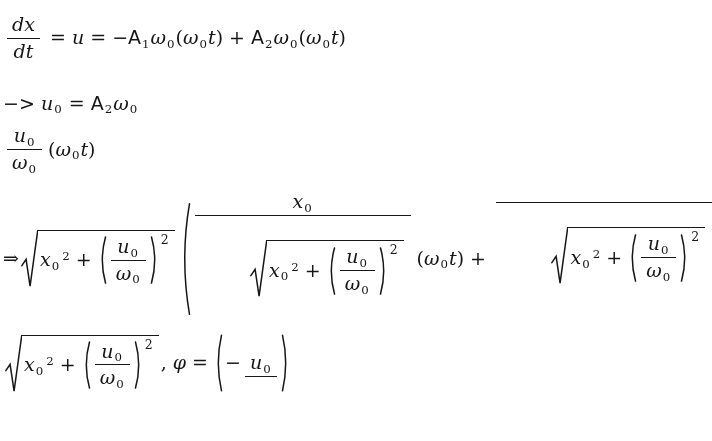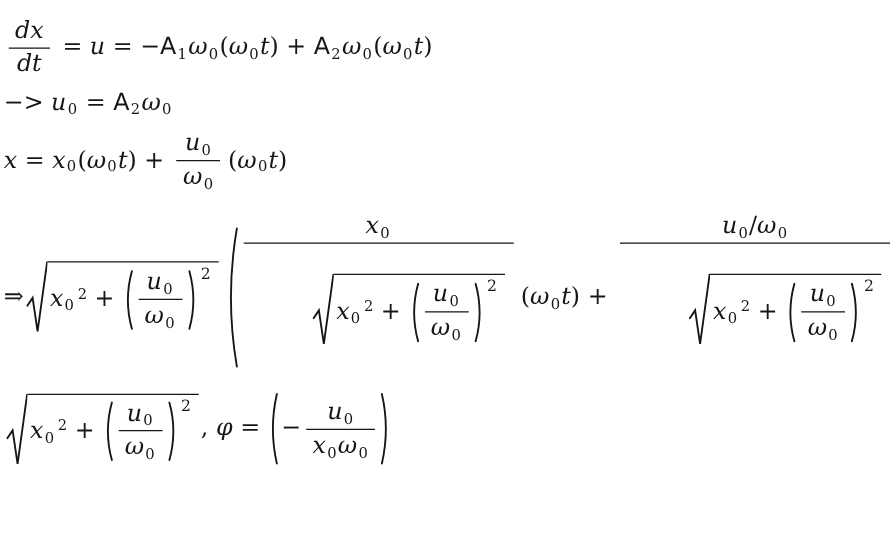--- a/index.html
+++ b/index.html
@@ -22,21 +22,21 @@
   .rad path,.par path{fill:none;stroke:#161616;stroke-width:1.5;vector-effect:non-scaling-stroke;stroke-linecap:round}
   .sqrt .body{display:flex;align-items:center;border-top:1.6px solid #161616;padding:3px 6px 1px 2px;white-space:pre}
   .par{display:block;width:9px;flex:0 0 9px;align-self:center}
   .h48{height:48px}
   .h112{height:114px;width:12px;flex-basis:12px}
   .h56{height:58px}
   .sp2{font-size:12.5px;align-self:flex-start;margin:-2px 0 0 2px}
   .ml2{margin-left:2px}
   .l1{margin:3px 0 0 1px}
   .l2{margin-top:8px}
-  .l3{margin-top:6px}
+  .l3{margin-top:27px}
   .l4{margin-top:8px}
   .l5{margin-top:13px}
   .l6{margin-top:6px}
 </style>
 </head>
 <body>
 
 <div class="doc">
 
 
@@ -47,21 +47,20 @@
       <span class="den"><span class="it">dt</span></span>
     </span>
     <span class="tok"><span> = </span><span class="it">u</span><span> = </span><span>−</span><span class="sf">A</span><span class="sb">1</span><span class="it">ω</span><span class="sb">0</span><span>(</span><span class="it">ω</span><span class="sb">0</span><span class="it">t</span><span>)</span><span> + </span><span class="sf">A</span><span class="sb">2</span><span class="it">ω</span><span class="sb">0</span><span>(</span><span class="it">ω</span><span class="sb">0</span><span class="it">t</span><span>)</span></span>
   </div>
 
   <div class="line l3">
     <span class="tok"><span>−&gt; </span><span class="it">u</span><span class="sb">0</span><span> = </span><span class="sf">A</span><span class="sb">2</span><span class="it">ω</span><span class="sb">0</span></span>
   </div>
 
   <div class="line l4">
-    <span class="tok"><span class="it">x</span><span> = </span><span class="it">x</span><span class="sb">0</span><span>(</span><span class="it">ω</span><span class="sb">0</span><span class="it">t</span><span>)</span><span> + </span></span>
     <span class="frac">
       <span class="num"><span class="it">u</span><span class="sb">0</span></span>
       <span class="bar"></span>
       <span class="den"><span class="it">ω</span><span class="sb">0</span></span>
     </span>
     <span class="tok ml2"><span>(</span><span class="it">ω</span><span class="sb">0</span><span class="it">t</span><span>)</span></span>
   </div>
 
   <div class="line l5">
     <span class="tok">⇒</span>
@@ -117,21 +116,20 @@
             <span class="sp2">2</span>
           </span>
         </span>
       </span>
     </span>
 
     <span class="tok ml2"><span>(</span><span class="it">ω</span><span class="sb">0</span><span class="it">t</span><span>)</span></span>
     <span class="tok"> + </span>
 
     <span class="frac">
-      <span class="num"><span class="it">u</span><span class="sb">0</span><span>/</span><span class="it">ω</span><span class="sb">0</span></span>
       <span class="bar"></span>
       <span class="den">
         <span class="sqrt">
           <svg class="rad" viewBox="0 0 30 100" preserveAspectRatio="none">
               <path d="M1.5 62 L9 51 L16 97.5 L29.5 1"></path>
             </svg>
           <span class="body">
             <span class="tok"><span class="it">x</span><span class="sb">0</span><span class="sp">2</span></span>
             <span class="tok"> + </span>
             <svg class="par h48" viewBox="0 0 12 100" preserveAspectRatio="none">
@@ -179,20 +177,19 @@
 
     <span class="tok"><span>, </span><span class="it">φ</span><span> = </span></span>
 
     <svg class="par h56" viewBox="0 0 12 100" preserveAspectRatio="none">
         <path d="M10 2 Q1.5 50 10 98"></path>
       </svg>
     <span class="tok ml2">−</span>
     <span class="frac">
       <span class="num"><span class="it">u</span><span class="sb">0</span></span>
       <span class="bar"></span>
-      <span class="den"><span class="it">x</span><span class="sb">0</span><span class="it">ω</span><span class="sb">0</span></span>
     </span>
     <svg class="par h56" viewBox="0 0 12 100" preserveAspectRatio="none">
         <path d="M2 2 Q10.5 50 2 98"></path>
       </svg>
   </div>
 
 </div>
 
 </body></html>

